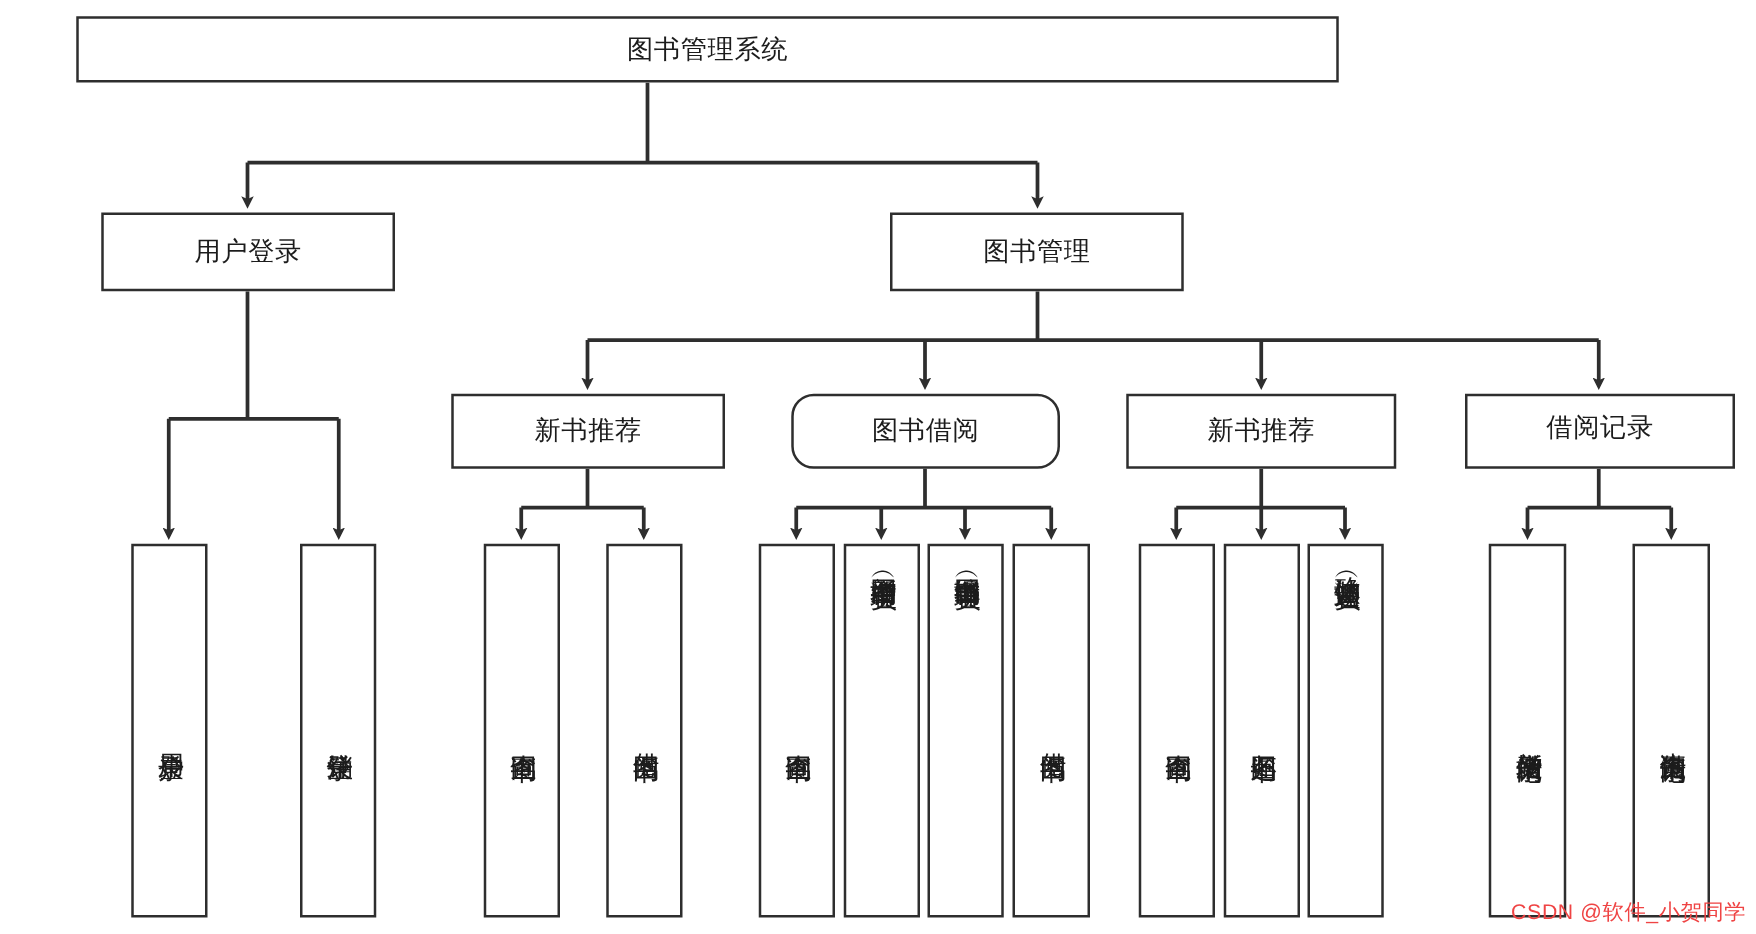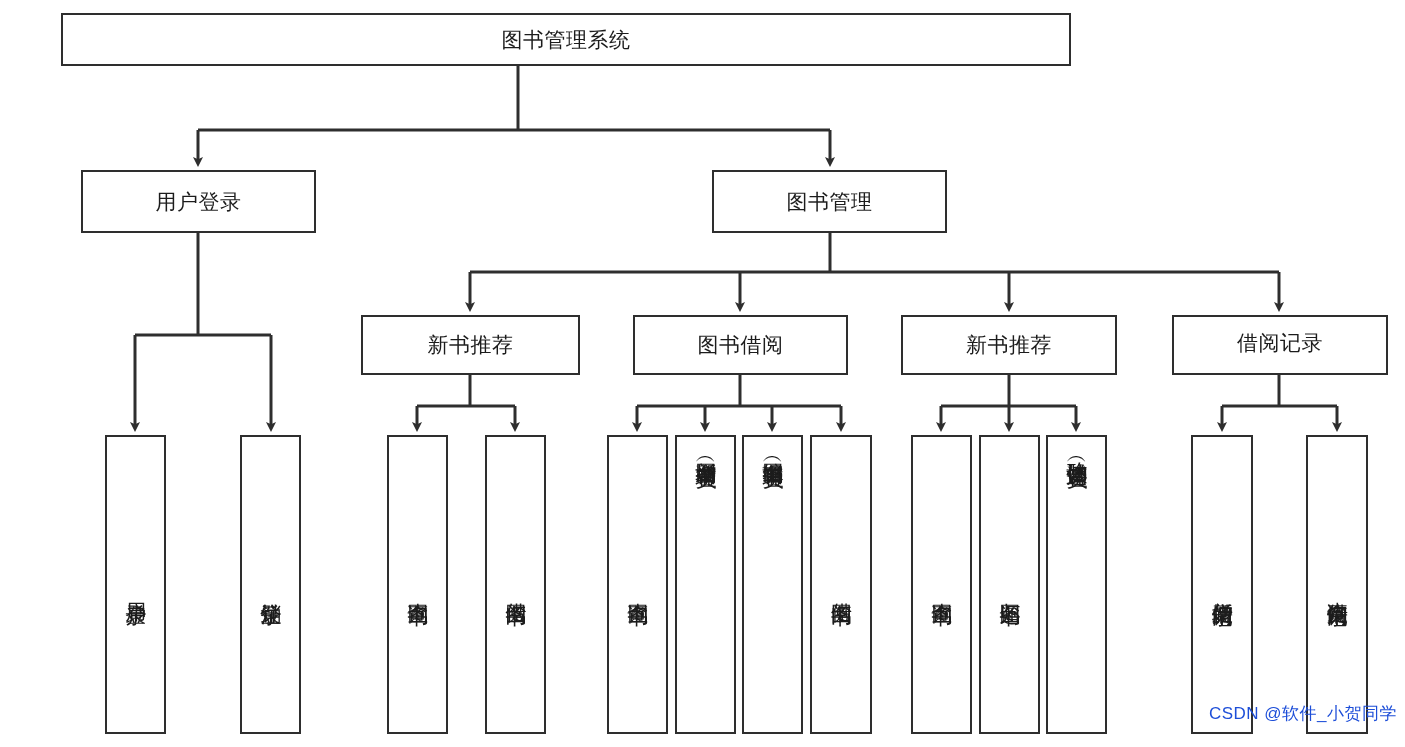--- a/index.html
+++ b/index.html
@@ -59,23 +59,23 @@
   .node-v {
     align-items: center;
   }
   .node-v.tall-text {
     align-items: flex-start;
     padding-top: 8px;
   }
   #watermark {
     position: absolute;
     right: 8px;
-    bottom: 22px;
+    bottom: 6px;
     font-size: 17px;
-    color: #1d4ed8;
+    color: #ef4444;
     letter-spacing: 0.5px;
     white-space: nowrap;
     user-select: none;
   }
 </style>
 </head>
 <body>
 
 <div id="diagram-root">
 
@@ -136,21 +136,21 @@
   <div class="node node-h" style="left:81px; top:170px; width:235px; height:63px;">
     <span class="node-label">用户登录</span>
   </div>
   <div class="node node-h" style="left:712px; top:170px; width:235px; height:63px;">
     <span class="node-label">图书管理</span>
   </div>
 
   <div class="node node-h" style="left:361px; top:315px; width:219px; height:60px;">
     <span class="node-label">新书推荐</span>
   </div>
-  <div class="node node-h" style="left:633px; top:315px; width:215px; height:60px;">
+  <div class="node node-h" style="left:633px; top:315px; width:215px; height:60px;border-radius:18px;">
     <span class="node-label">图书借阅</span>
   </div>
   <div class="node node-h" style="left:901px; top:315px; width:216px; height:60px;">
     <span class="node-label">新书推荐</span>
   </div>
   <div class="node node-h" style="left:1172px; top:315px; width:216px; height:60px;font-family:Liberation Mono, monospace;">
     <span class="node-label">借阅记录</span>
   </div>
 
   <div class="node node-v" style="left:105px; top:435px; width:61px; height:299px;">

